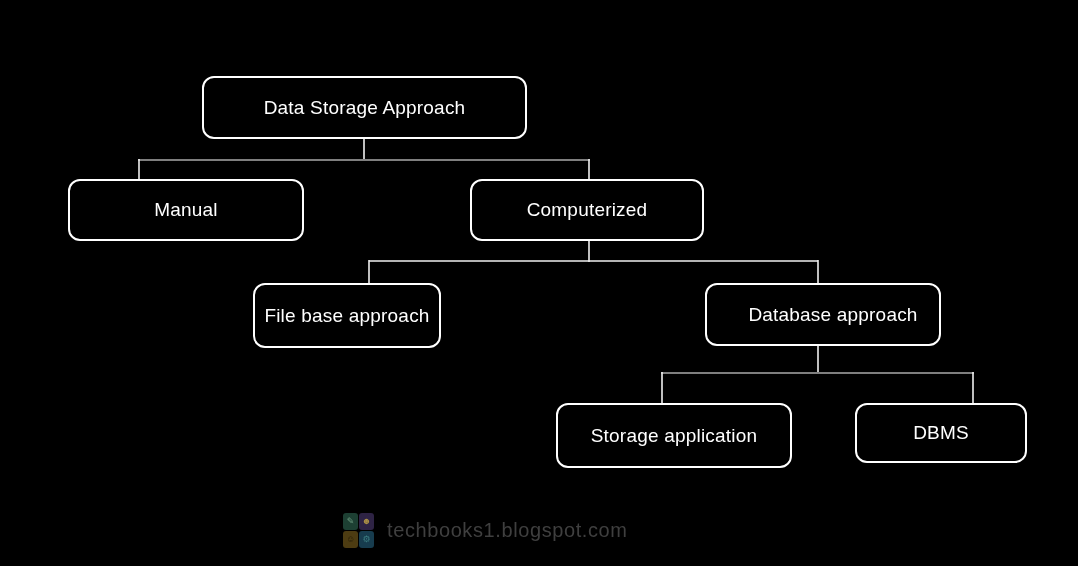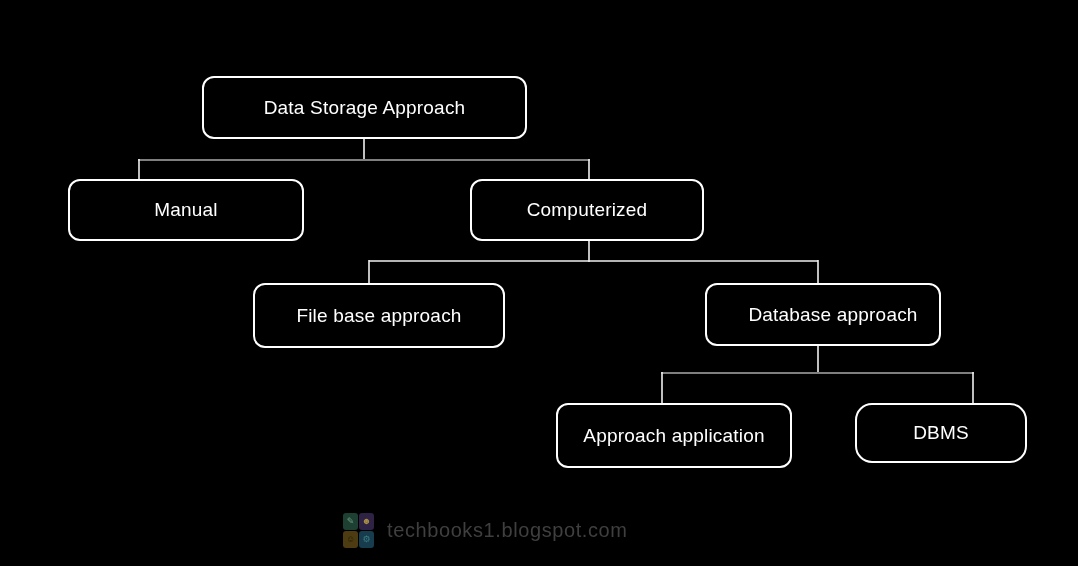--- a/index.html
+++ b/index.html
@@ -24,24 +24,24 @@
     color: var(--box-text, #fff);
     font-size: 19px;
     display: flex;
     align-items: center;
     justify-content: center;
     letter-spacing: 0.2px;
   }
   .node-root                 { left: 202px; top: 76px;  width: 325px; height: 63px; }
   .node-manual               { left: 33px;  top: 179px; width: 236px; height: 62px; margin-left: 35px; }
   .node-computerized         { left: 470px; top: 179px; width: 234px; height: 62px; }
-  .node-file-base            { left: 253px; top: 283px; width: 252px; height: 65px; }
+  .node-file-base            { left: 253px; top: 283px; width: 188px; height: 65px; }
   .node-database-approach    { left: 705px; top: 283px; width: 236px; height: 63px; padding-left: 20px; }
   .node-database-application { left: 556px; top: 403px; width: 236px; height: 65px; }
-  .node-dbms                 { left: 855px; top: 403px; width: 172px; height: 60px; border-radius: 17px; }
+  .node-dbms                 { left: 855px; top: 403px; width: 172px; height: 60px; }
 
   .watermark {
     position: absolute;
     left: 343px; top: 513px;
     display: flex;
     align-items: center;
     gap: 13px;
   }
   .logo {
     width: 31px; height: 35px;
@@ -111,21 +111,21 @@
 
   <div class="node node-file-base">
     <span>File base approach</span>
   </div>
 
   <div class="node node-database-approach">
     <span>Database approach</span>
   </div>
 
   <div class="node node-database-application">
-    <span>Approach application</span>
+    <span>Storage application</span>
   </div>
 
   <div class="node node-dbms">
     <span>DBMS</span>
   </div>
 
   <div class="watermark">
     <span class="logo">
       <span class="q q-tl">✎</span>
       <span class="q q-tr">☻</span>

